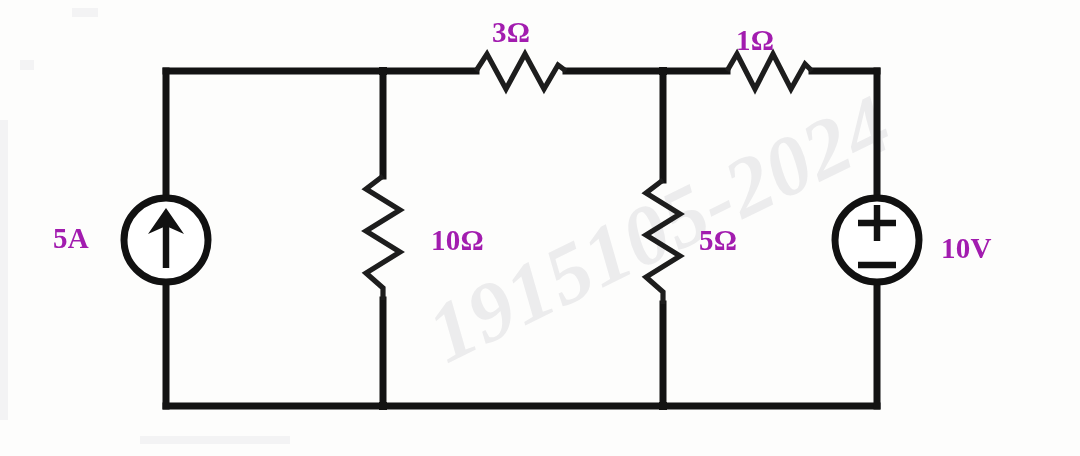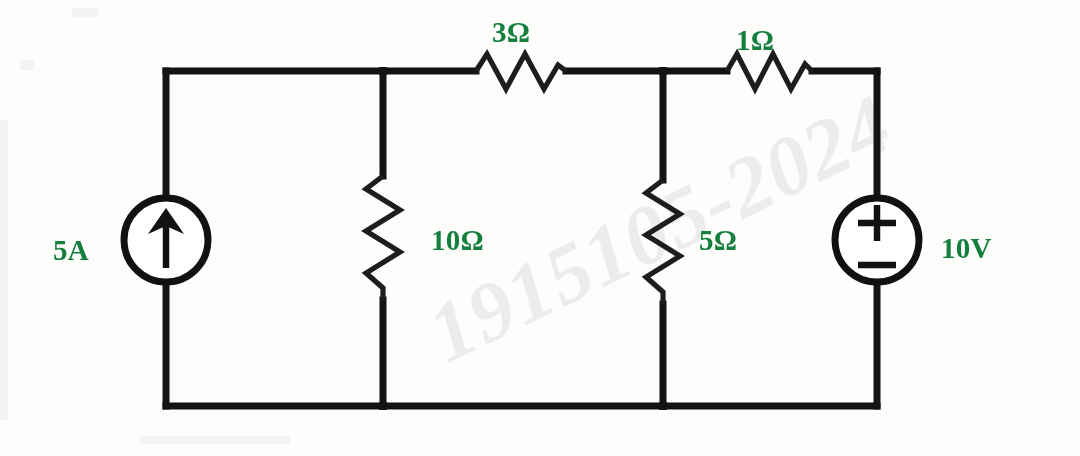--- a/index.html
+++ b/index.html
@@ -52,21 +52,21 @@
     fill: none;
   }
   .arrowhead {
     fill: #111111;
     stroke: none;
   }
   .label {
     position: absolute;
     font-family: "Liberation Serif", "DejaVu Serif", serif;
     font-weight: bold;
-    color: #15803d;
+    color: #a21caf;
     white-space: nowrap;
     letter-spacing: 0.2px;
     line-height: 1;
     text-align: right;
   }
   .label-lg { font-size: 29px; }
   .watermark {
     position: absolute;
     font-family: "Liberation Serif", "DejaVu Serif", serif;
     font-weight: bold;
@@ -153,21 +153,21 @@
       <circle class="srcring" cx="877" cy="240" r="42"></circle>
 
       <line class="glyph" x1="858" y1="223" x2="896" y2="223"></line>
       <line class="glyph" x1="877" y1="205" x2="877" y2="241"></line>
 
       <line class="glyph" x1="858" y1="265" x2="896" y2="265"></line>
     </g>
 
   </svg>
 
-  <div class="label label-lg" style="left:53px; top:236px;">5A</div>
+  <div class="label label-lg" style="left:53px; top:224px;">5A</div>
 
   <div class="label label-lg" style="left:492px; top:18px;">3Ω</div>
 
   <div class="label label-lg" style="left:736px; top:26px;">1Ω</div>
 
   <div class="label label-lg" style="left:431px; top:226px;">10Ω</div>
 
   <div class="label label-lg" style="left:699px; top:226px;">5Ω</div>
 
   <div class="label label-lg" style="left:941px; top:234px;">10V</div>

